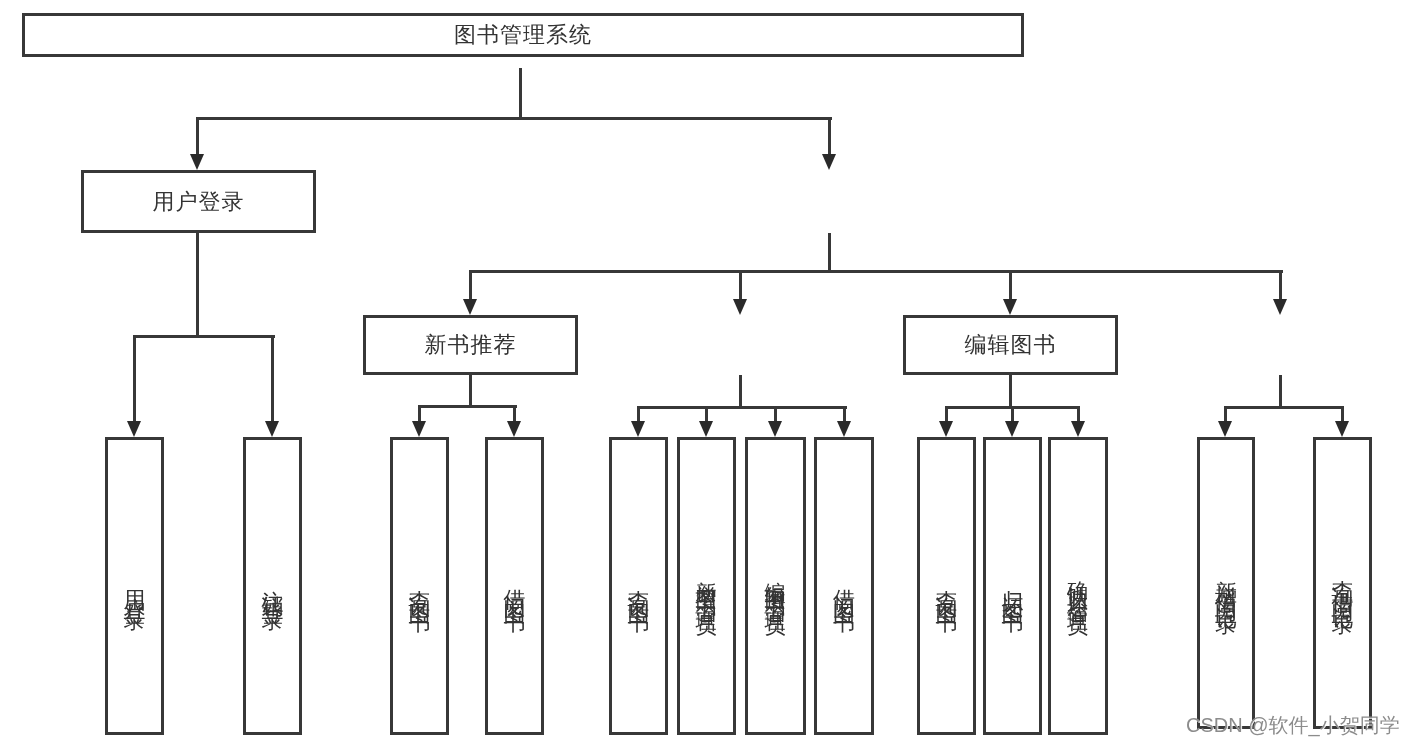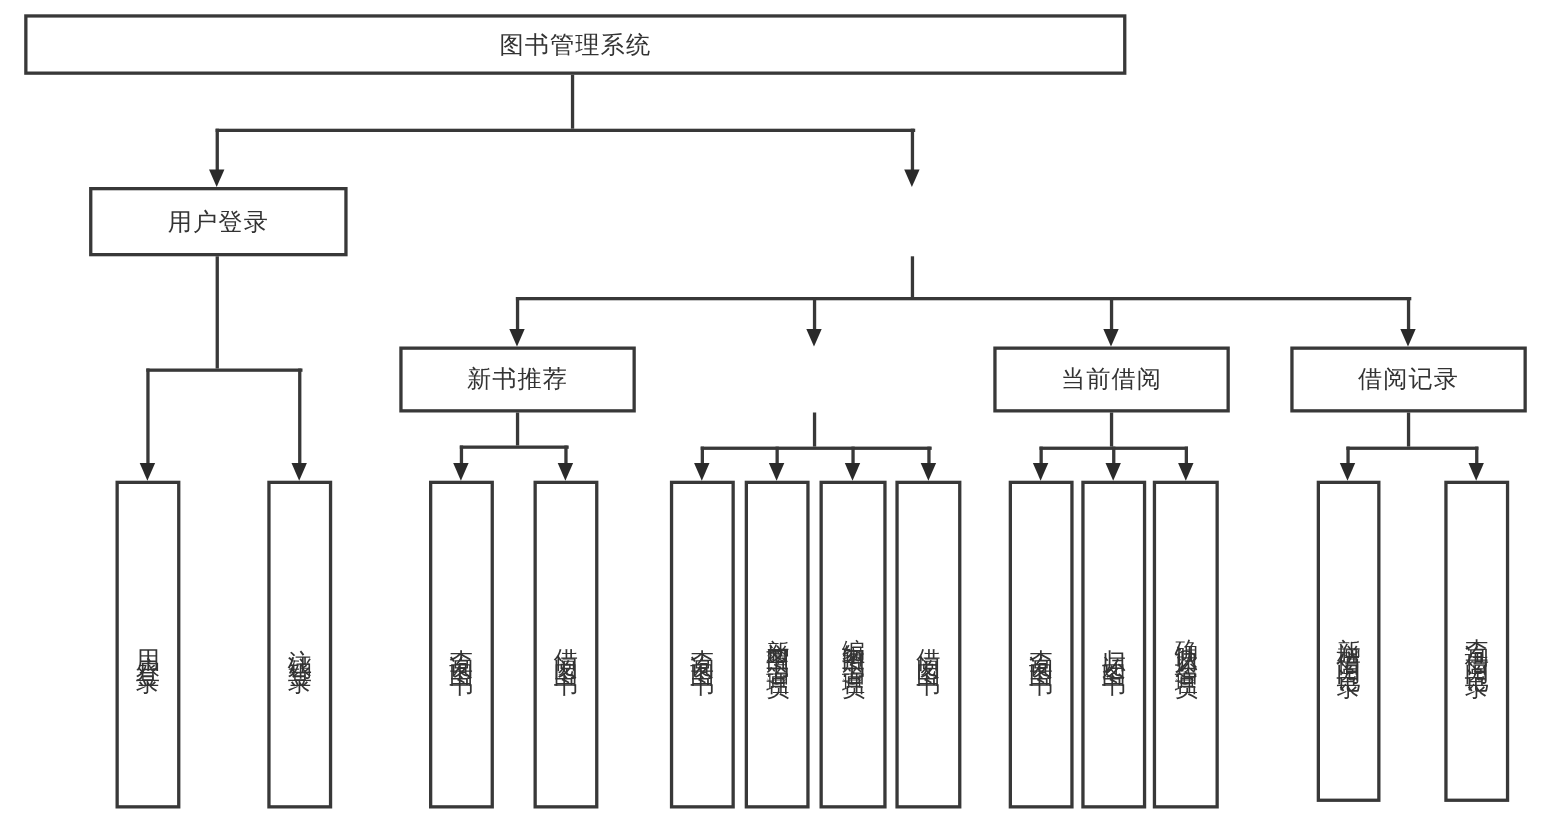--- a/index.html
+++ b/index.html
@@ -29,21 +29,21 @@
   .line{position:absolute;background:#383838;}
   .arrow{
     position:absolute;
     width:0;height:0;
     border-left:7px solid transparent;
     border-right:7px solid transparent;
     border-top:16px solid #2a2a2a;
   }
 
   
-  #n-root{left:22px;top:13px;width:1002px;height:55px;}
+  #n-root{left:22px;top:13px;width:1002px;height:44px;}
   #n-user-login{left:81px;top:170px;width:235px;height:63px;}
   #n-book-mgmt{left:710px;top:170px;width:240px;height:63px;}
 
   #n-new-books{left:363px;top:315px;width:215px;height:60px;}
   #n-book-borrow{left:633px;top:315px;width:215px;height:60px;}
   #n-current-borrow{left:903px;top:315px;width:215px;height:60px;}
   #n-borrow-records{left:1173px;top:315px;width:215px;height:60px;}
 
   .leaf{top:437px;height:298px;}
   #n-login{left:105px;width:59px;}
@@ -79,24 +79,21 @@
   </div>
 
   <div class="box hbox" id="n-user-login">
     <span>用户登录</span>
   </div>
 
   <div class="box hbox" id="n-new-books">
     <span>新书推荐</span>
   </div>
   <div class="box hbox" id="n-current-borrow">
-    <span>当前借阅</span>
-  </div>
-  <div class="box hbox" id="n-borrow-records">
-    <span>借阅记录</span>
+    <span>编辑图书</span>
   </div>
 
   <div class="box vbox leaf" id="n-login">
     <span class="vtext">用户登录</span>
   </div>
   <div class="box vbox leaf" id="n-logout">
     <span class="vtext">注销登录</span>
   </div>
 
   <div class="box vbox leaf" id="n-nb-query">
@@ -129,20 +126,21 @@
     <span class="vtext">确认归还（管理员）</span>
   </div>
 
   <div class="box vbox leaf" id="n-br-add">
     <span class="vtext">新增借阅记录</span>
   </div>
   <div class="box vbox leaf" id="n-br-query">
     <span class="vtext">查询借阅记录</span>
   </div>
 
+  <div id="watermark">CSDN @软件_小贺同学</div>
 <div class="line" style="left: 519px; top: 68px; width: 3px; height: 49px;"></div>
     <div class="line" style="left: 196px; top: 117px; width: 636px; height: 3px;"></div>
     <div class="line" style="left: 196px; top: 117px; width: 3px; height: 43px;"></div>
     <div class="line" style="left: 828px; top: 117px; width: 3px; height: 43px;"></div>
     <div class="line" style="left: 196px; top: 233px; width: 3px; height: 102px;"></div>
     <div class="line" style="left: 133px; top: 335px; width: 142px; height: 3px;"></div>
     <div class="line" style="left: 133px; top: 335px; width: 3px; height: 88px;"></div>
     <div class="line" style="left: 271px; top: 335px; width: 3px; height: 88px;"></div>
     <div class="line" style="left: 828px; top: 233px; width: 3px; height: 37px;"></div>
     <div class="line" style="left: 469px; top: 270px; width: 814px; height: 3px;"></div>

